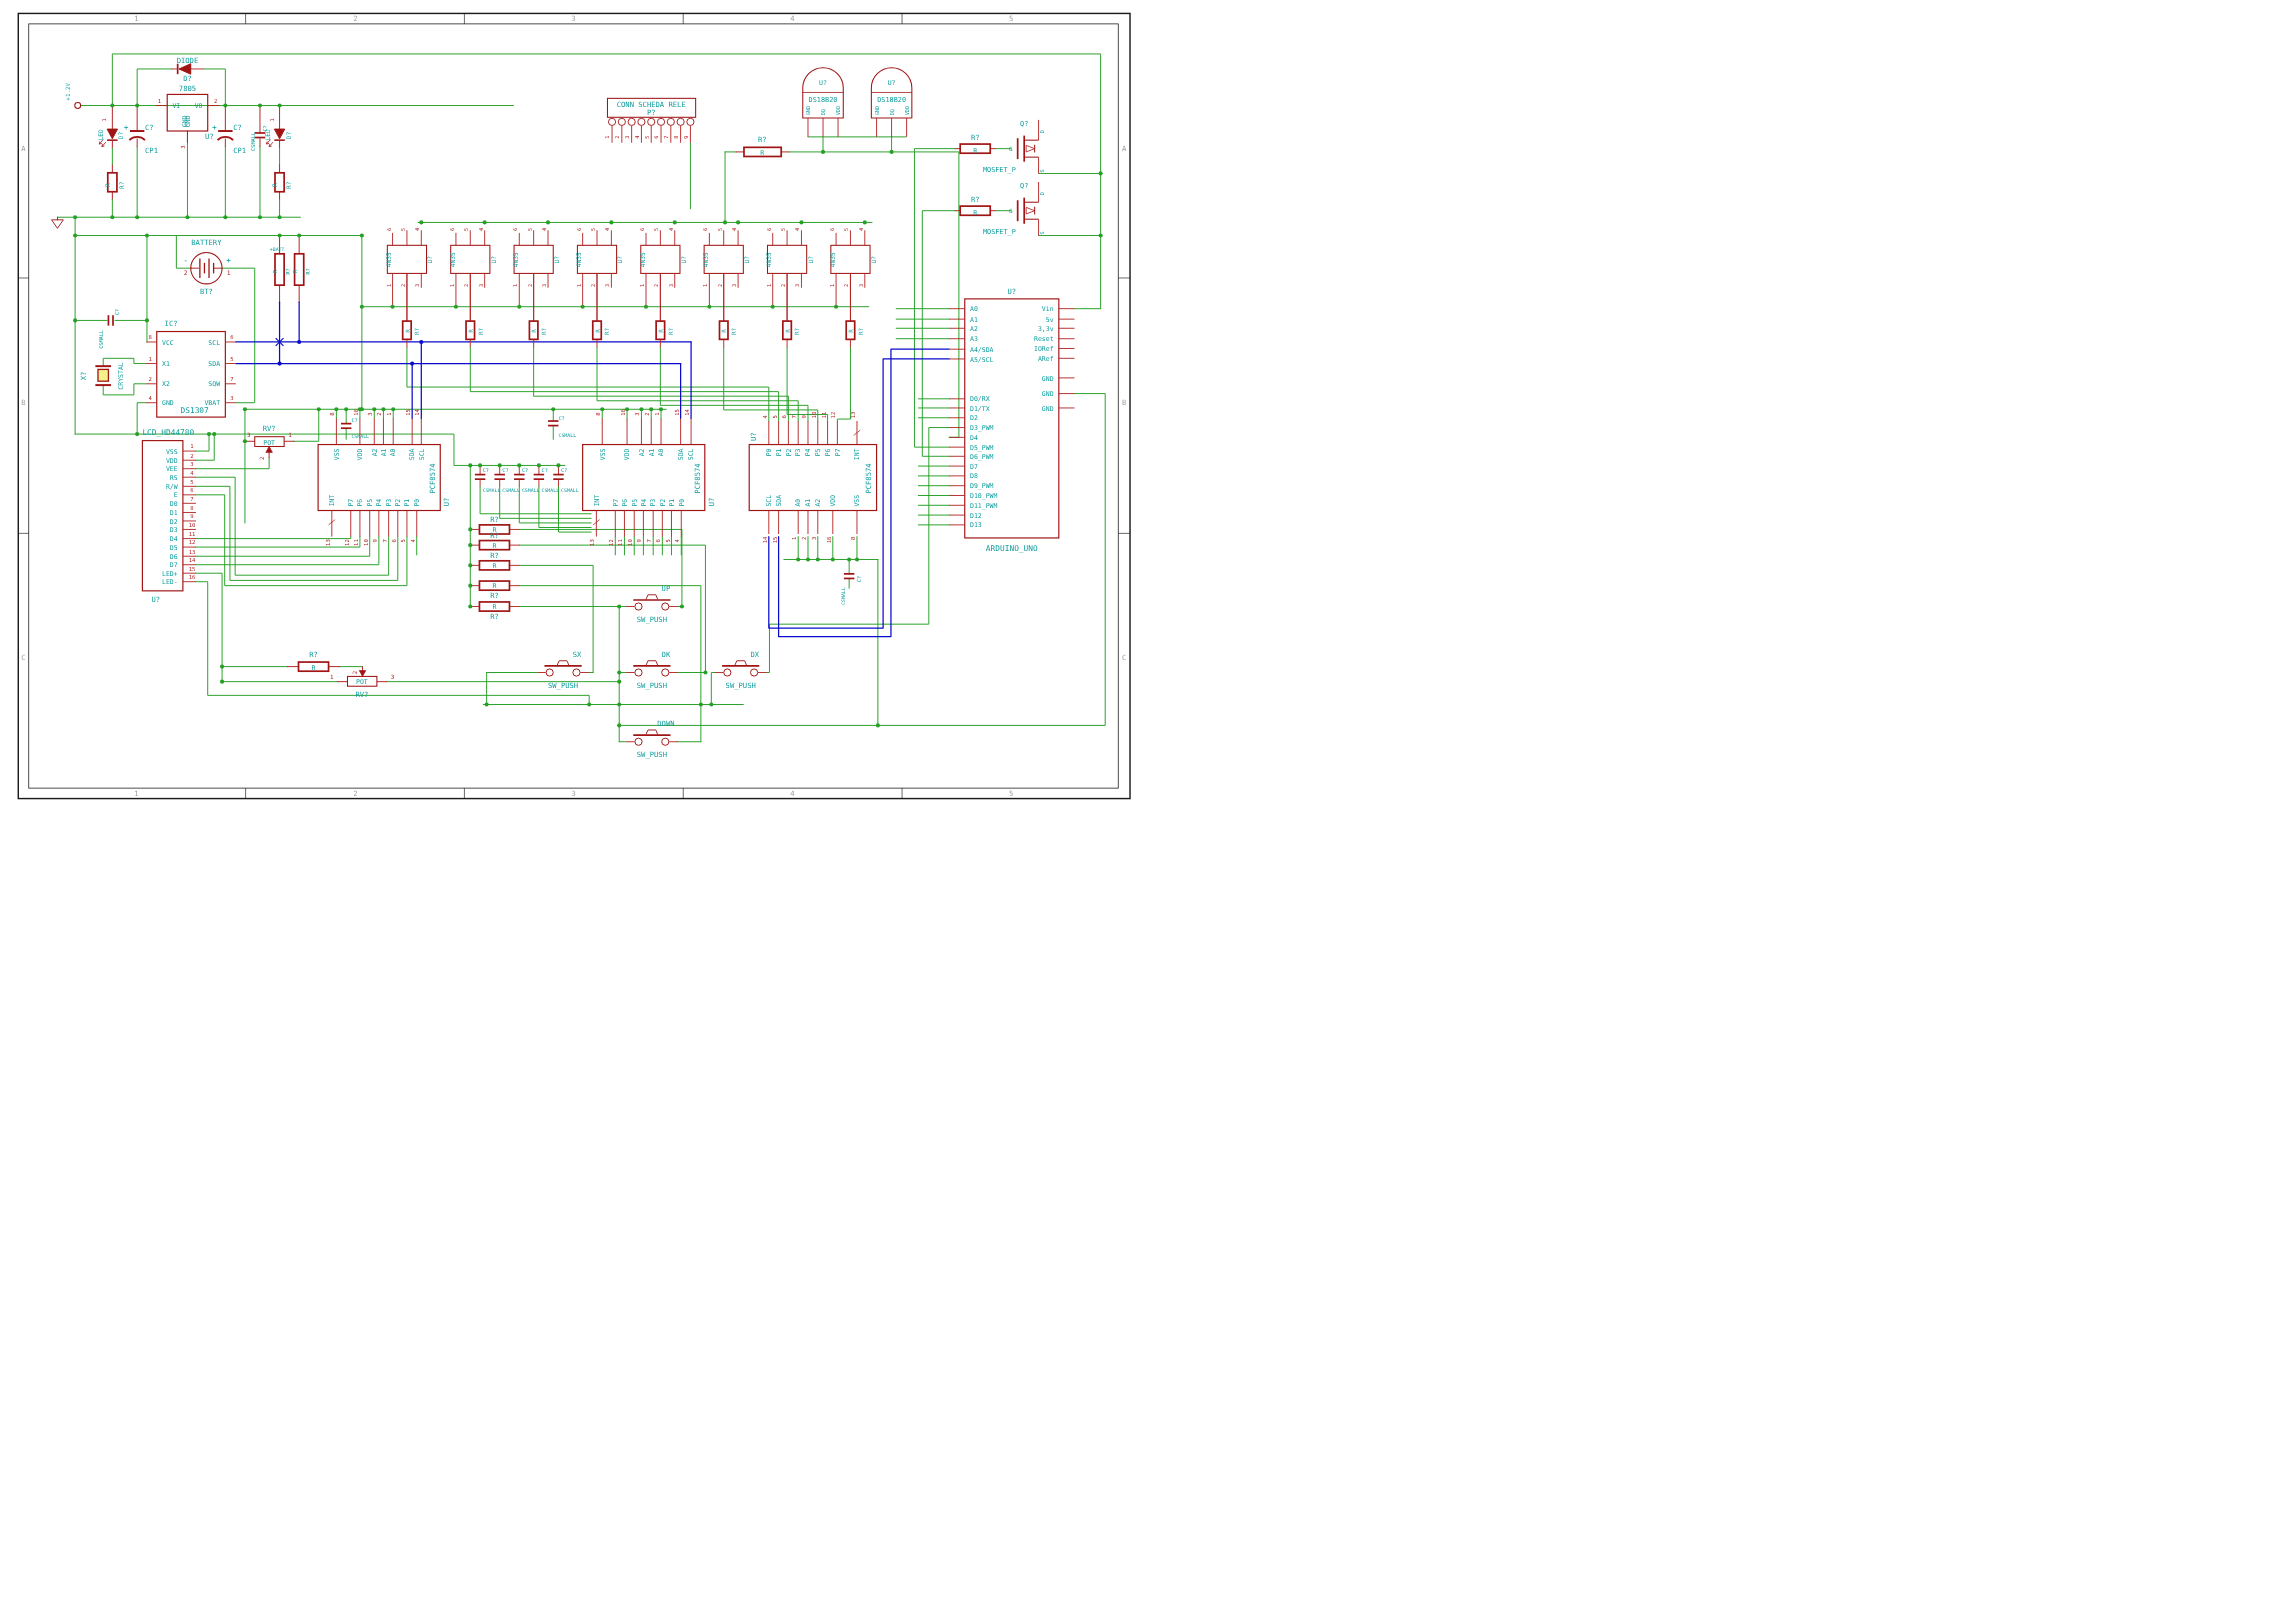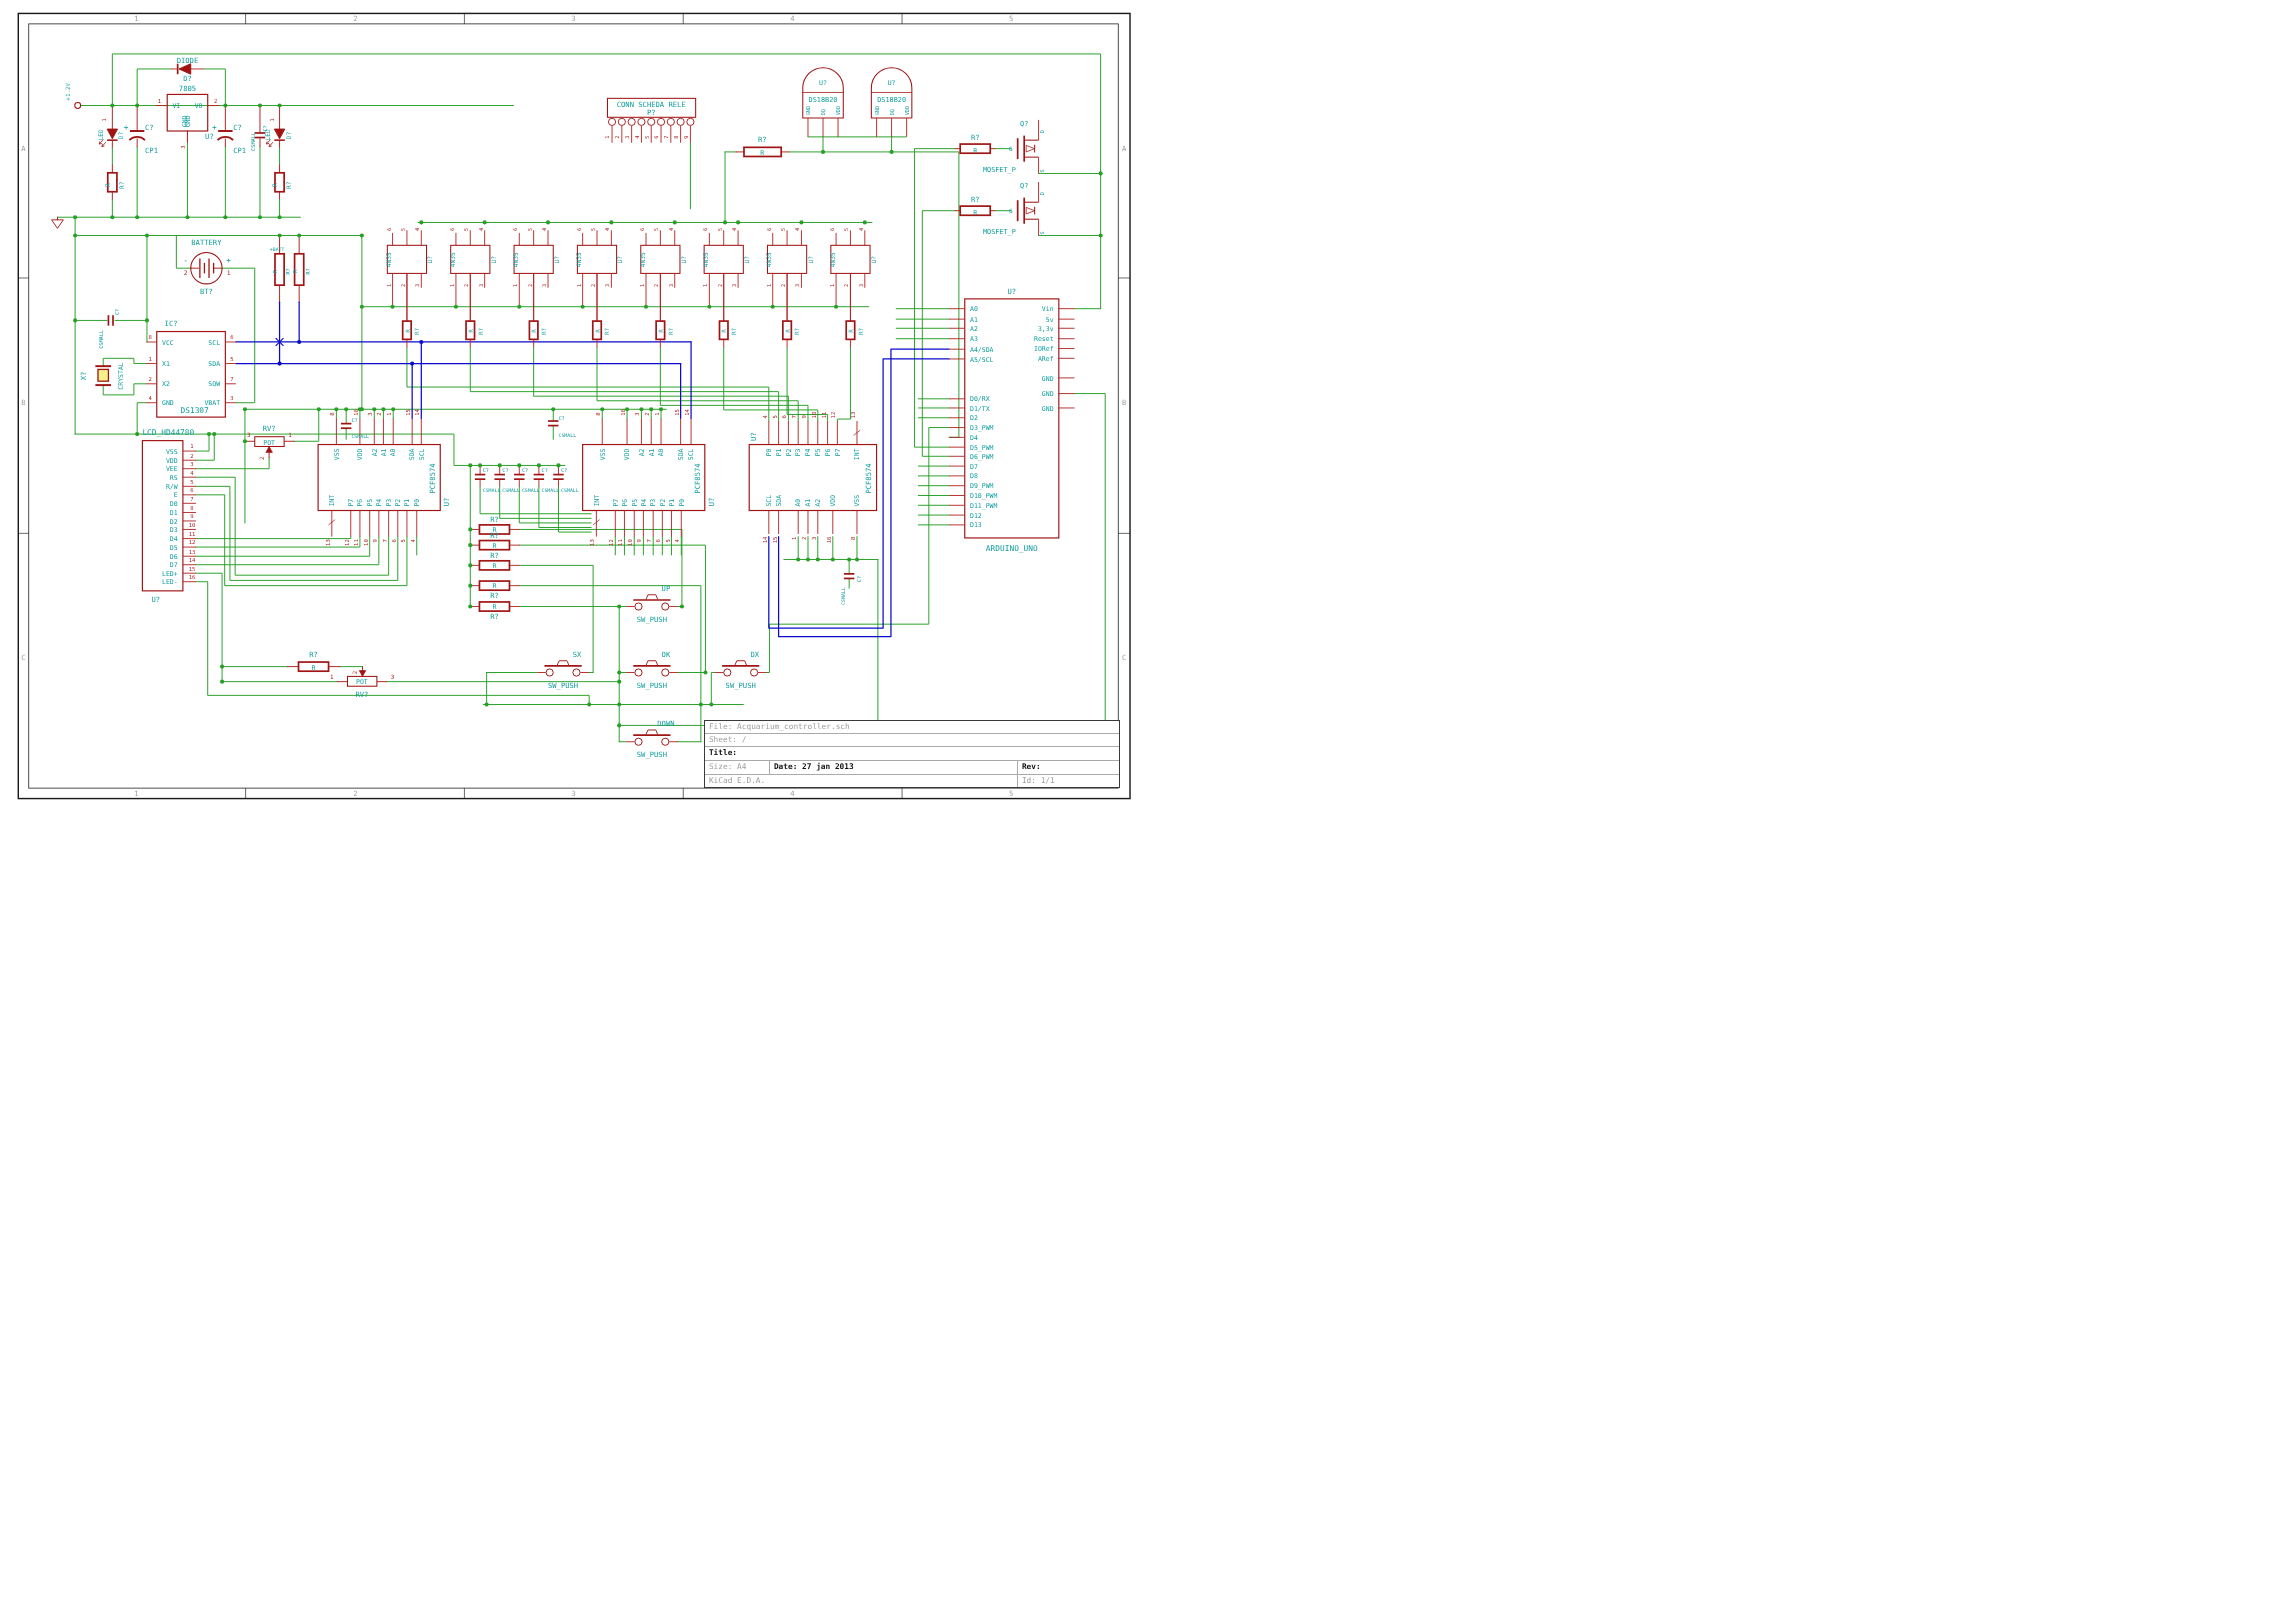--- a/index.html
+++ b/index.html
@@ -1075,28 +1075,14 @@
       <text x="1167" y="236" fill="#0f9d9d" font-size="10px" text-anchor="middle">R</text>
       <text x="1493" y="214" fill="#0f9d9d" font-size="11px" text-anchor="middle">R?</text>
       <text x="1493" y="233" fill="#0f9d9d" font-size="10px" text-anchor="middle">R</text>
       <text x="1493" y="309" fill="#0f9d9d" font-size="11px" text-anchor="middle">R?</text>
       <text x="1493" y="328" fill="#0f9d9d" font-size="10px" text-anchor="middle">R</text>
       <text x="997" y="163" fill="#0f9d9d" font-size="11px" text-anchor="middle">CONN SCHEDA RELE</text>
       <text x="997" y="176" fill="#0f9d9d" font-size="11px" text-anchor="middle">P?</text>
       <text x="1549" y="449" fill="#0f9d9d" font-size="11px" text-anchor="middle">U?</text>
       <text x="1549" y="843" fill="#0f9d9d" font-size="12px" text-anchor="middle">ARDUINO_UNO</text>
     </svg>
-  <div id="titleblock">
-    <div class="row r1">File: Acquarium_controller.sch</div>
-    <div class="row r2">Sheet: /</div>
-    <div class="row r3">Title:</div>
-    <div class="row r4">
-      <span>Size: A4</span>
-      <span class="cell dark" style="left:64px;width:248px;">Date: 27 jan 2013</span>
-      <span class="cell dark" style="left:312px;width:102px;">Rev:</span>
-    </div>
-    <div class="row r5">
-      <span>KiCad E.D.A.</span>
-      <span class="cell" style="left:312px;width:102px;">Id: 1/1</span>
-    </div>
-  </div>
 </div>
 
 
 </body></html>

